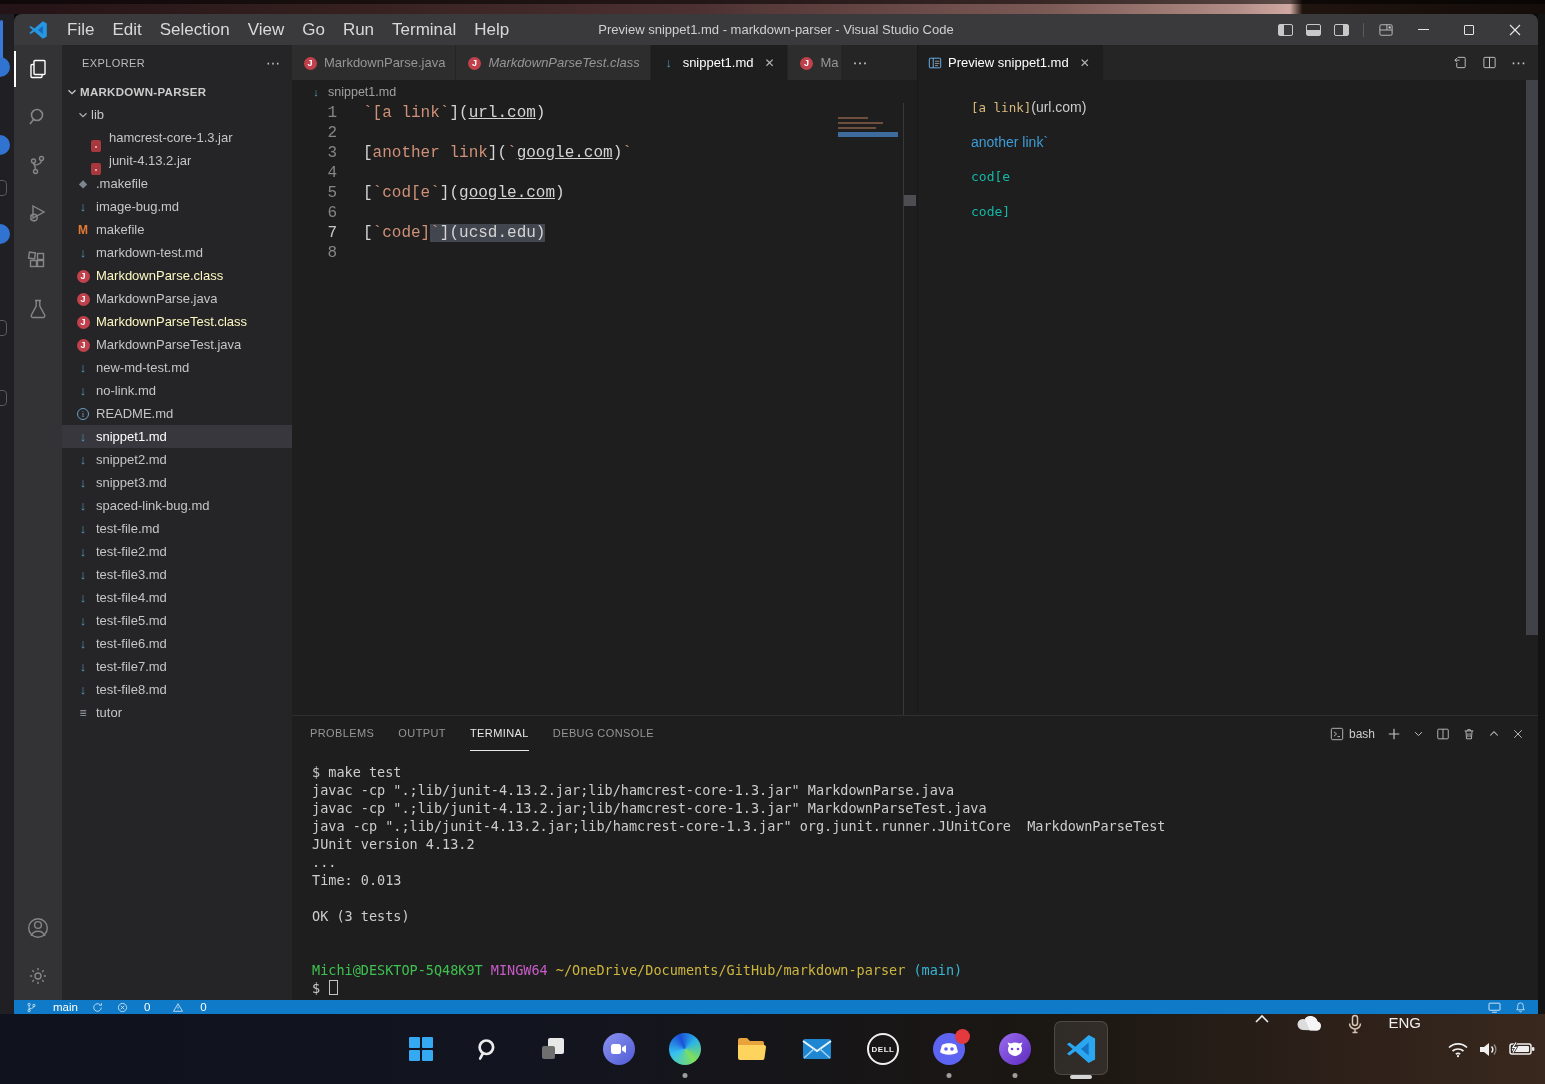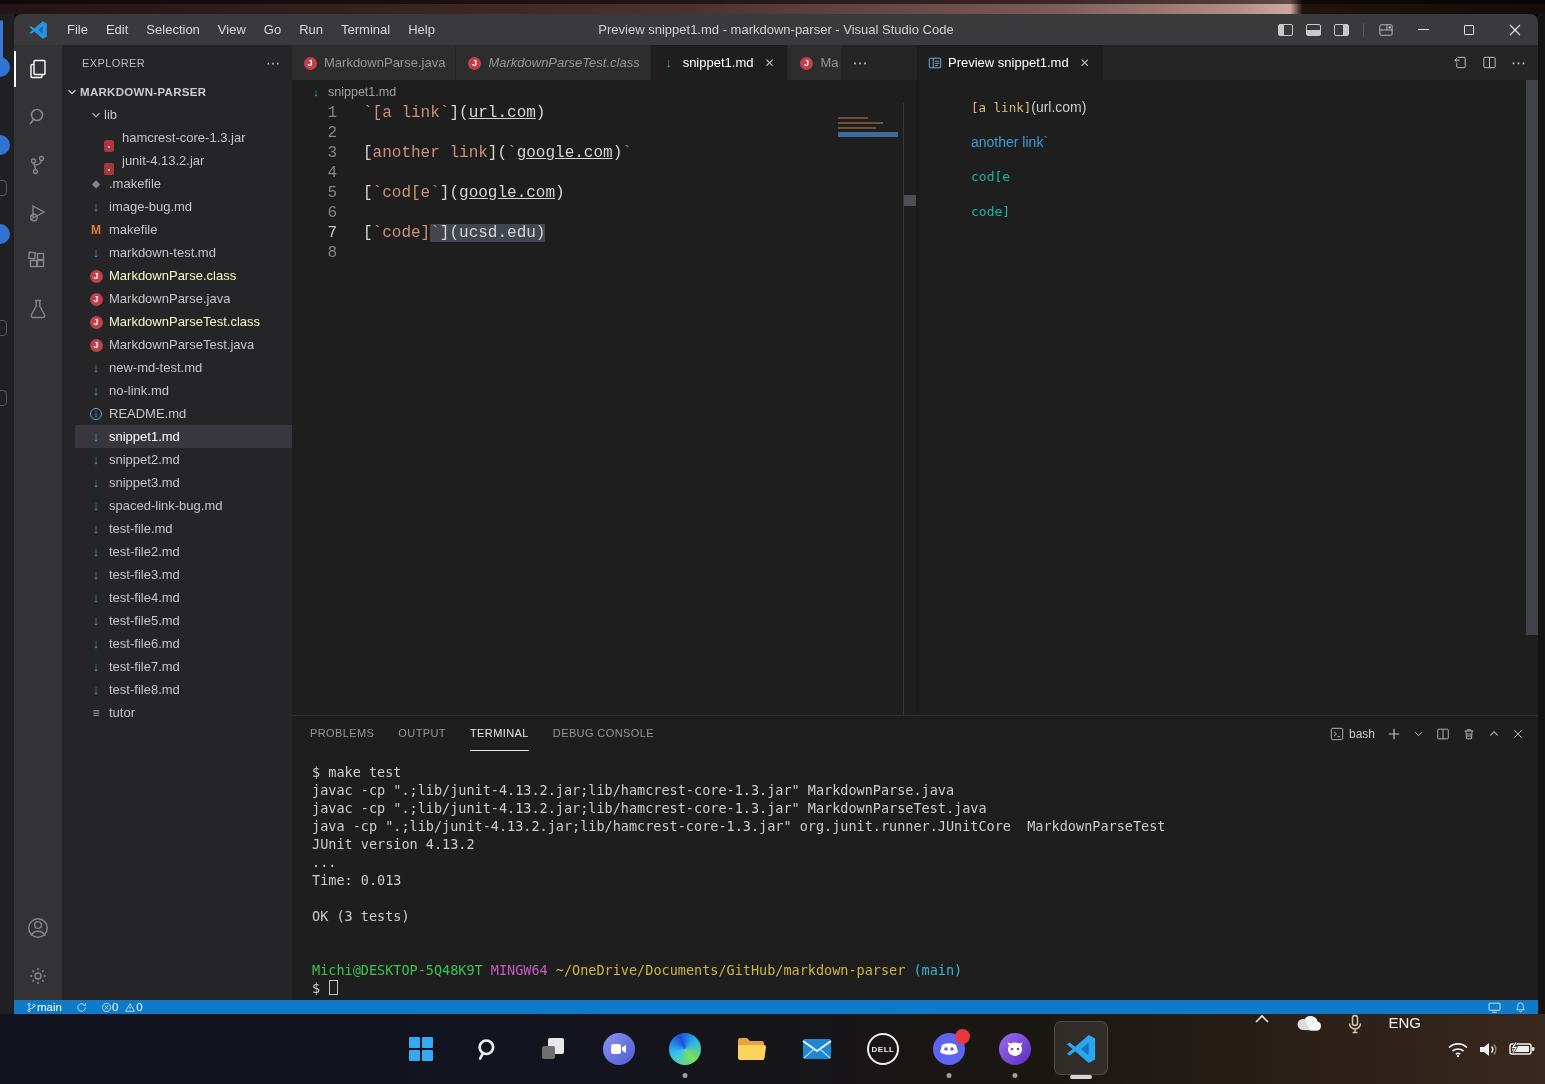--- a/index.html
+++ b/index.html
@@ -18,21 +18,21 @@
   .bg-right { position:absolute; right:0; top:14px; width:7px; height:1000px; background:#131313; }
 
   
   .vsc { position:absolute; left:14px; top:14px; width:1524px; height:1000px;
          background:#1e1e1e; border-radius:8px 8px 0 0; overflow:hidden; display:flex; flex-direction:column; }
 
   
   .titlebar { position:relative; height:31px; flex:0 0 31px; background:#3a3a3c; display:flex; align-items:center; }
   .vsc-logo { width:20px; height:20px; margin-left:14px; flex:0 0 auto; }
   .menubar { display:flex; margin-left:10px; }
-  .menu-item { padding:0 9px; font-size:13px; color:#d8d8d8; line-height:31px; cursor:default; }
+  .menu-item { padding:0 9px; font-size:17px; color:#d8d8d8; line-height:31px; cursor:default; }
   .win-title { position:absolute; left:50%; transform:translateX(-50%); font-size:13px; color:#cfcfcf; white-space:nowrap; }
   .tb-right { margin-left:auto; display:flex; align-items:center; height:100%; }
   .lay-btn { width:28px; height:100%; display:flex; align-items:center; justify-content:center; }
   .lay-ic { width:15px; height:12px; border:1px solid #c8c8c8; border-radius:2px; position:relative; }
   .lay-ic.fill-l::before { content:""; position:absolute; left:0; top:0; bottom:0; width:5px; background:#c8c8c8; }
   .lay-ic.fill-b::before { content:""; position:absolute; left:0; right:0; bottom:0; height:5px; background:#c8c8c8; }
   .lay-ic.fill-r::before { content:""; position:absolute; right:0; top:0; bottom:0; width:5px; background:#c8c8c8; }
   .lay-sep { width:1px; height:14px; background:#5a5a5a; margin:0 8px; }
   .win-btn { width:46px; height:100%; display:flex; align-items:center; justify-content:center; color:#e3e3e3; }
   .max-ic { width:10px; height:10px; border:1px solid #e3e3e3; border-radius:1px; }
@@ -45,21 +45,21 @@
   .act-item { width:48px; height:48px; display:flex; align-items:center; justify-content:center; color:#868686; position:relative; }
   .act-item.active { color:#ffffff; }
   .act-item.active::before { content:""; position:absolute; left:0; top:6px; bottom:6px; width:2px; background:#fff; }
   .act-bottom { margin-top:auto; }
 
   
   .sidebar { width:230px; flex:0 0 230px; background:#252527; display:flex; flex-direction:column; font-size:13px; }
   .sb-head { height:35px; flex:0 0 35px; display:flex; align-items:center; padding:0 12px 0 20px; }
   .sb-head-label { font-size:11px; letter-spacing:.4px; color:#bbbbbb; }
   .sb-dots { margin-left:auto; color:#c5c5c5; font-size:14px; }
-  .tree { flex:0 0 auto;padding-left:13px; }
+  .tree { flex:0 0 auto; }
   .tree-row { height:23px; display:flex; align-items:center; color:#c5c5c5; white-space:nowrap; }
   .tree-row.selected { background:#37373d; color:#ffffff; }
   .tree-row.dim .tree-label { color:#fef9c3; }
   .tree-root { font-weight:700; font-size:11.5px; color:#cccccc; letter-spacing:.3px; }
   .chev { width:16px; height:16px; flex:0 0 16px; display:flex; align-items:center; justify-content:center; color:#b0b0b0; }
   .tree-icon { width:16px; flex:0 0 16px; text-align:center; font-size:11px; margin-right:5px; font-weight:700; }
   .ti-md { color:#519aba; font-size:13px; }
   .ti-makefile { color:#e37933; font-size:12px; }
   .ti-git { color:#7d8590; font-size:10px; }
   .ti-file { color:#9da5ae; font-size:12px; font-weight:400; }
@@ -123,21 +123,21 @@
   .ptab.active { color:#e7e7e7; border-bottom-color:#e7e7e7; }
   .panel-actions { margin-left:auto; display:flex; align-items:center; gap:12px; padding-right:14px; color:#c5c5c5; }
   .pa-shell { display:flex; align-items:center; gap:5px; font-size:12px; color:#cccccc; }
   .term { flex:1; padding:12px 0 0 20px; font-family:"DejaVu Sans Mono", monospace; font-size:13.5px; line-height:18px; color:#cccccc; overflow:hidden; }
   .t-line { white-space:pre; min-height:18px; }
   .t-green { color:#3ec150; } .t-magenta { color:#c75bc7; } .t-yellow { color:#cdb63f; } .t-cyan { color:#39b5d4; }
   .t-cursor { display:inline-block; width:9px; height:15px; border:1px solid #c4c4c4; margin-left:9px; vertical-align:-2px; }
 
   
   .statusbar { height:14px; flex:0 0 14px; background:#0e7ac8; display:flex; align-items:center; padding:0 12px; color:#ffffff; font-size:11.5px; overflow:hidden; }
-  .st-item { display:flex; align-items:center; gap:0; margin-right:14px; }
+  .st-item { display:flex; align-items:center; gap:16px; margin-right:14px; }
   .st-right { margin-left:auto; display:flex; align-items:center; gap:14px; }
 
   
   .taskbar { position:absolute; left:0; top:1014px; width:1545px; height:70px;
     background:linear-gradient(90deg,#10131d 0%,#12141f 35%,#1b1712 68%,#2e211a 88%,#39281d 100%); }
   .tb-apps { position:absolute; left:388px; top:0; height:100%; display:flex; }
   .tb-app { width:66px; height:70px; position:relative; display:flex; align-items:center; justify-content:center; }
   .tb-dot { position:absolute; bottom:6px; left:50%; transform:translateX(-50%); width:5px; height:5px; border-radius:50%; background:#9d9d9d; }
   .tb-app.active .app-box { position:absolute; left:6px; top:7px; width:54px; height:54px; background:rgba(255,255,255,.09); border:1px solid rgba(255,255,255,.14); border-radius:7px; }
   .tb-app.active .tb-pill { position:absolute; bottom:5px; left:50%; transform:translateX(-50%); width:22px; height:4px; border-radius:2px; background:#d6d6d6; }

